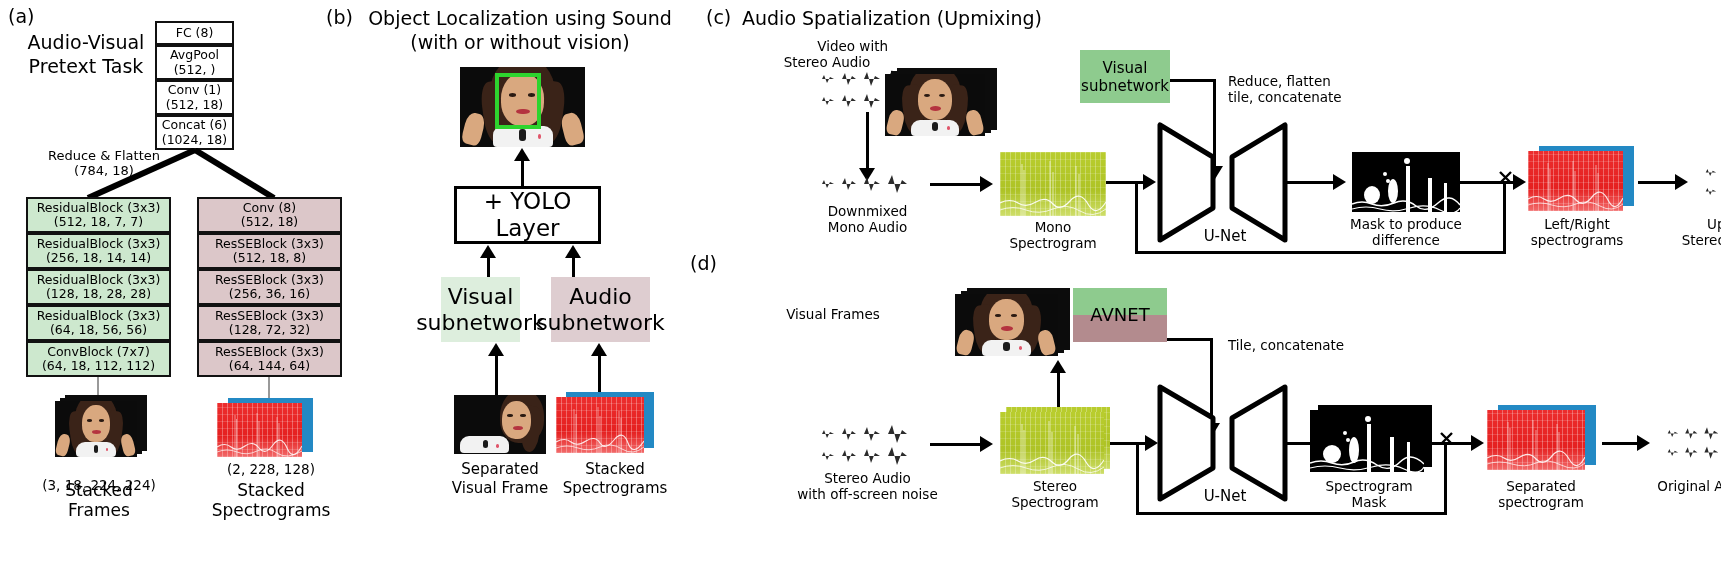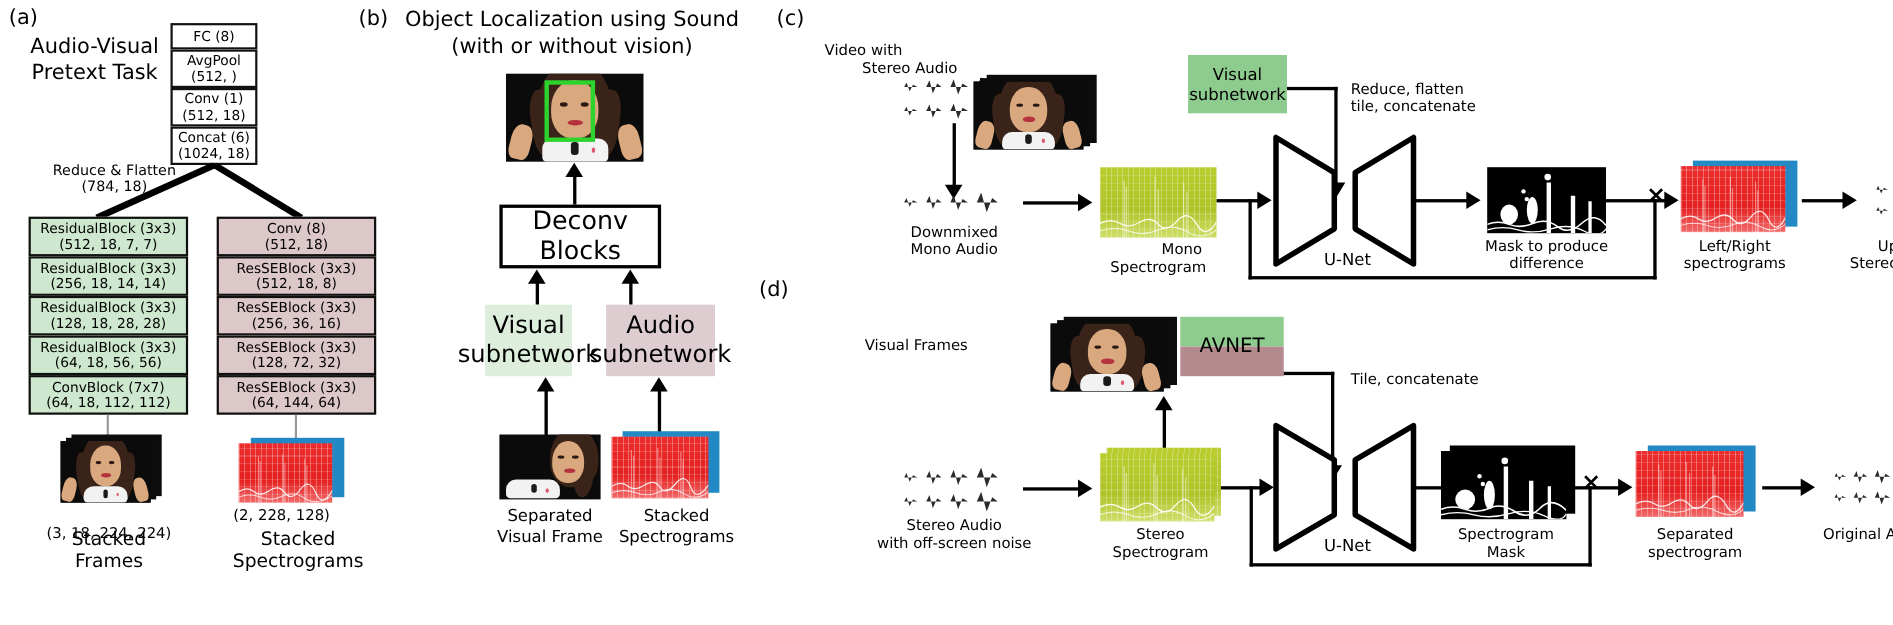--- a/index.html
+++ b/index.html
@@ -300,21 +300,21 @@
   <div class="abs" style="left:217px;top:398px;width:100px;height:60px;">
     <div class="spec-blue" style="left:11px;top:0px;width:85px;height:54px;"></div>
     <div class="spec-red" style="left:0px;top:5px;width:85px;height:54px;">
       <svg width="85" height="54" viewBox="0 0 85 54" preserveAspectRatio="none">
         <path d="M0 44 Q8 39 14 44 T28 43 T42 45 T56 42 T70 45 T85 43" stroke="#fff" stroke-width="1.1" fill="none" opacity=".85"></path>
         <path d="M0 49 Q10 45 20 49 T40 48 T60 50 T85 48" stroke="#fff" stroke-width="1" fill="none" opacity=".7"></path>
         <path d="M18 54 L18 12 M19.5 54 L19.5 16 M40 54 L40 10 M42 54 L42 18 M60 54 L60 14 M62 54 L62 20" stroke="#fff" stroke-width="1" opacity=".45"></path>
       </svg>
     </div>
   </div>
-  <div class="abs cap" style="left:185px;top:461px;width:142px;">(2, 228, 128)</div>
+  <div class="abs cap" style="left:200px;top:461px;width:142px;">(2, 228, 128)</div>
   <div class="abs cap-lg" style="left:190px;top:480px;width:162px;">Stacked</div>
   <div class="abs cap-lg" style="left:180px;top:500px;width:182px;">Spectrograms</div>
 
   <div class="abs panel-label" style="left:326px;top:6px;">(b)</div>
   <div class="abs ctr" style="left:360px;top:6px;width:320px;">
     <div class="panel-title">Object Localization using Sound</div>
     <div class="panel-title">(with or without vision)</div>
   </div>
 
   <div class="abs" style="left:460px;top:67px;width:125px;height:80px;">
@@ -333,21 +333,21 @@
         <div class="dot"></div>
     </div>
     <div class="bbox" style="left:35px;top:6px;width:38px;height:48px;"></div>
   </div>
 
   <div class="abs vline" style="left:521px;top:160px;height:27px;"></div>
   <div class="abs arrow-u" style="left:514px;top:148px;"></div>
 
   <div class="abs labelbox box-deconv" style="left:454px;top:186px;width:147px;height:58px;">
     <div>
-      <div>Deconv Blocks</div>
+      <div>+ YOLO Layer</div>
     </div>
   </div>
 
   <div class="abs vline" style="left:487px;top:257px;height:20px;"></div>
   <div class="abs arrow-u" style="left:480px;top:245px;"></div>
   <div class="abs vline" style="left:572px;top:257px;height:20px;"></div>
   <div class="abs arrow-u" style="left:565px;top:245px;"></div>
 
   <div class="abs labelbox box-visual-b" style="left:441px;top:277px;width:79px;height:65px;">
     <div>
@@ -390,22 +390,23 @@
         <path d="M0 45 Q9 40 15 45 T30 44 T44 46 T58 43 T72 46 T88 44" stroke="#fff" stroke-width="1.1" fill="none" opacity=".85"></path>
         <path d="M0 51 Q11 47 22 51 T44 50 T66 52 T88 50" stroke="#fff" stroke-width="1" fill="none" opacity=".7"></path>
         <path d="M18 56 L18 12 M20 56 L20 17 M42 56 L42 10 M44 56 L44 19 M63 56 L63 14 M65 56 L65 21" stroke="#fff" stroke-width="1" opacity=".45"></path>
       </svg>
     </div>
   </div>
   <div class="abs cap-md" style="left:540px;top:460px;width:150px;">Stacked</div>
   <div class="abs cap-md" style="left:532px;top:479px;width:166px;">Spectrograms</div>
 
   <div class="abs panel-label" style="left:706px;top:6px;">(c)</div>
-
-  <div class="abs cap" style="left:720px;top:38px;width:130px;">Video with</div>
+  <div class="abs panel-title" style="left:742px;top:6px;white-space:nowrap;">Audio Spatialization (Upmixing)</div>
+
+  <div class="abs cap" style="left:758px;top:38px;width:130px;text-align:right;">Video with</div>
   <div class="abs cap" style="left:762px;top:54px;width:130px;">Stereo Audio</div>
 
   <div class="abs waveform" style="left:812px;top:70px;">
     <svg width="110" height="40" viewBox="0 0 110 40">
       <g fill="#2b2b2b">
         <path d="M2 9 L10 9 L12 5 L15 13 L18 7 L22 9 L30 9 L33 3 L36 15 L40 6 L44 9 L52 9 L55 2 L59 16 L63 6 L68 9 L76 9 L80 0 L85 18 L90 5 L95 9 L108 9 Z"></path>
         <path d="M2 31 L10 31 L12 27 L15 35 L18 29 L22 31 L30 31 L33 25 L36 37 L40 28 L44 31 L52 31 L55 24 L59 38 L63 28 L68 31 L76 31 L80 22 L85 40 L90 27 L95 31 L108 31 Z"></path>
       </g>
     </svg>
   </div>
@@ -445,21 +446,21 @@
   <div class="abs hline" style="left:930px;top:183px;width:52px;"></div>
   <div class="abs arrow-r" style="left:980px;top:176px;"></div>
 
   <div class="spec-olive abs" style="left:1000px;top:152px;width:106px;height:64px;">
     <svg width="106" height="64" viewBox="0 0 106 64" preserveAspectRatio="none">
       <path d="M0 51 Q10 46 18 51 T36 50 T53 52 T70 49 T88 52 T106 50" stroke="#fff" stroke-width="1.2" fill="none" opacity=".9"></path>
       <path d="M0 58 Q13 53 26 58 T53 57 T80 59 T106 57" stroke="#fff" stroke-width="1" fill="none" opacity=".75"></path>
       <path d="M22 64 L22 12 M24 64 L24 18 M50 64 L50 9 M53 64 L53 20 M76 64 L76 14 M79 64 L79 22" stroke="#fff" stroke-width="1.2" opacity=".5"></path>
     </svg>
   </div>
-  <div class="abs cap" style="left:1056px;top:219px;width:100px;text-align:left;">Mono</div>
+  <div class="abs cap" style="left:1003px;top:219px;width:100px;text-align:center;">Mono</div>
   <div class="abs cap" style="left:1003px;top:235px;width:100px;text-align:center;">Spectrogram</div>
 
   <div class="abs labelbox box-visual-c" style="left:1080px;top:50px;width:90px;height:53px;">
     <div>
       <div>Visual</div>
       <div>subnetwork</div>
     </div>
   </div>
 
   <div class="abs thinline" style="left:1170px;top:79px;width:46px;height:3px;"></div>

